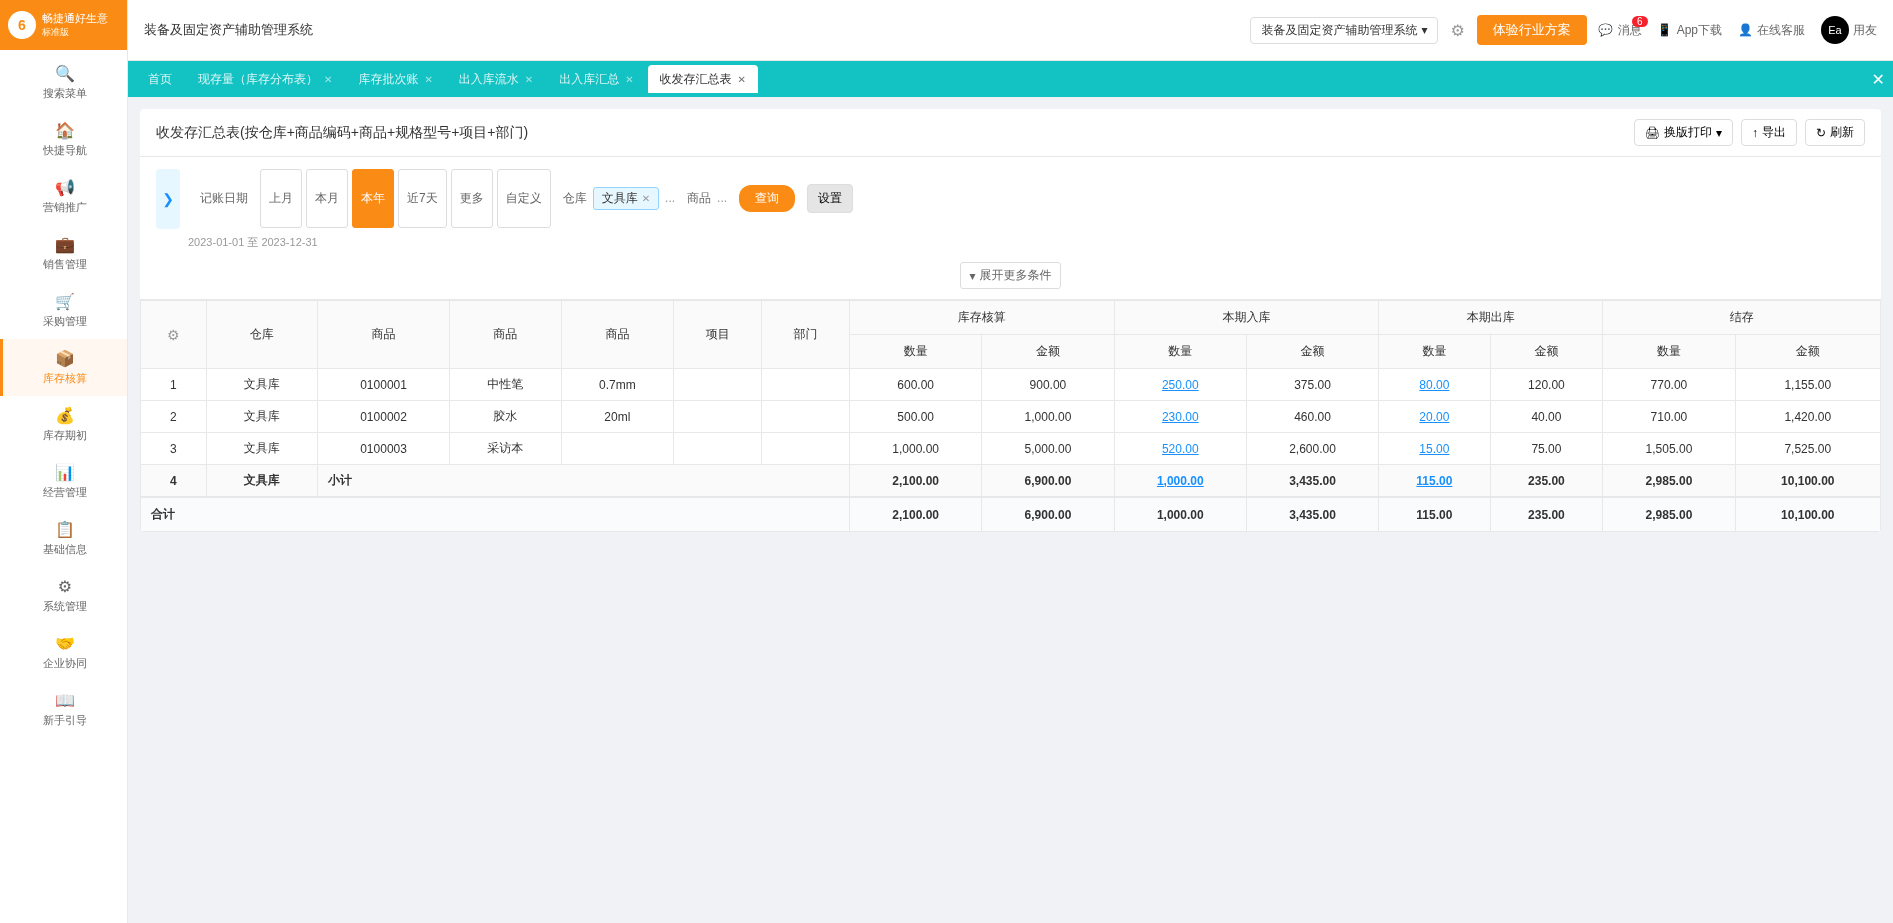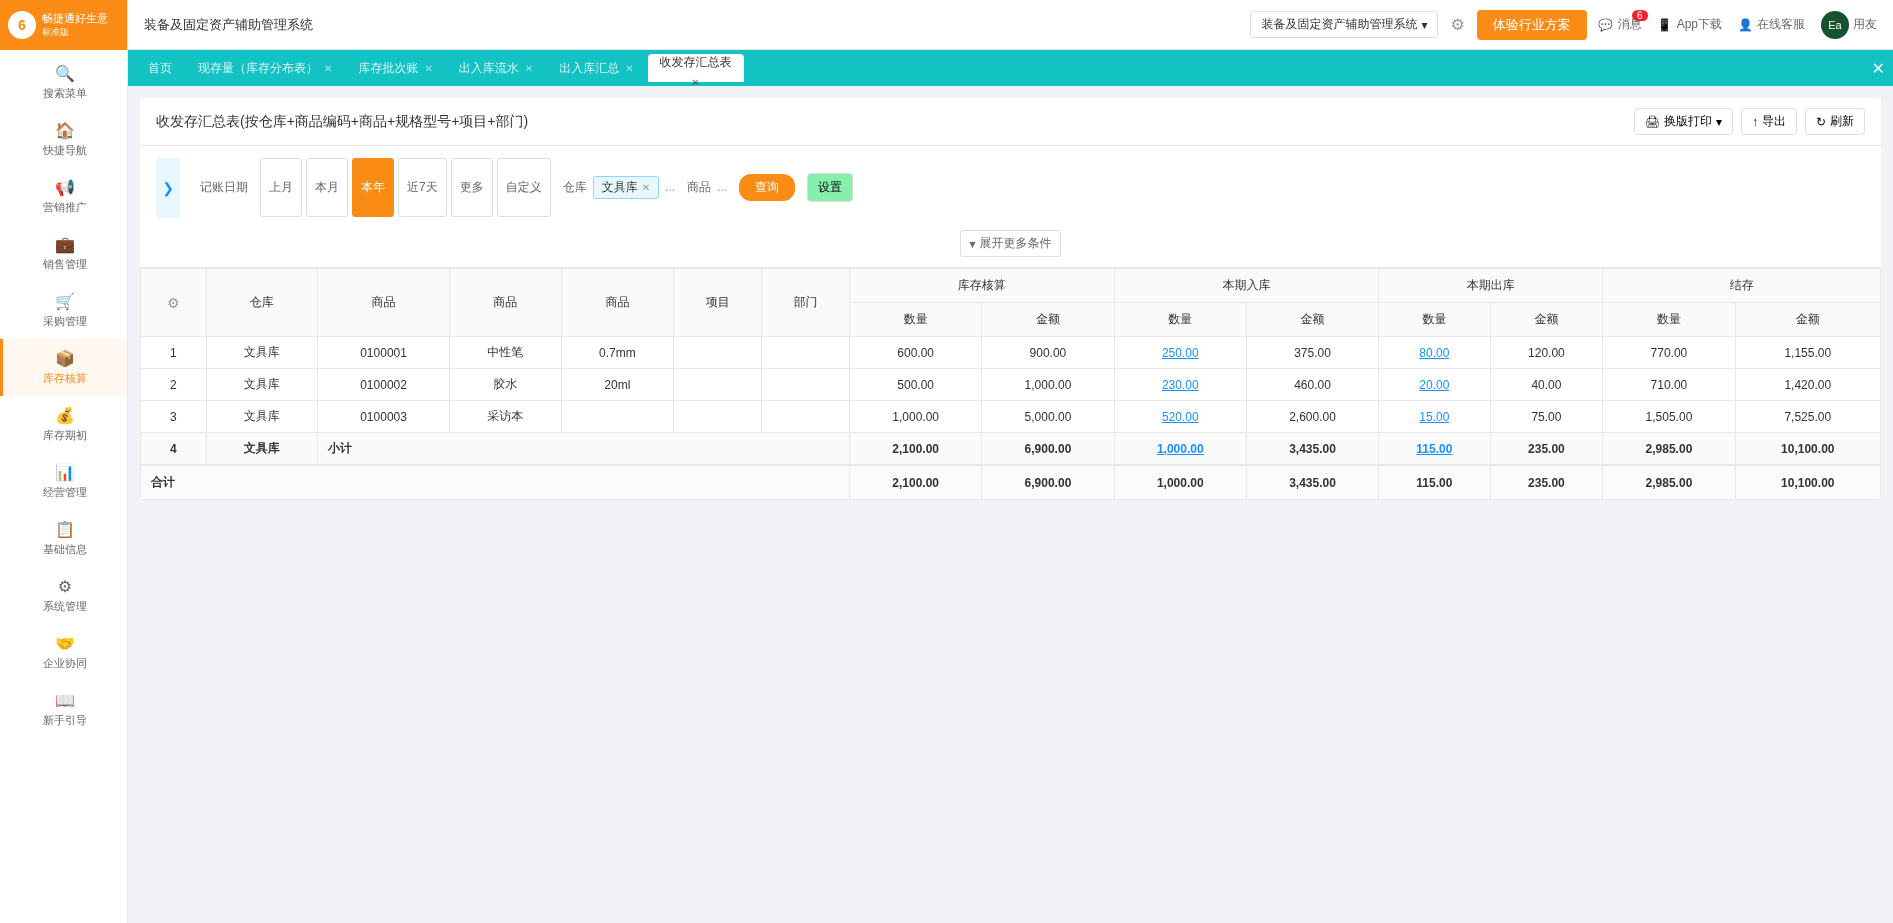--- a/index.html
+++ b/index.html
@@ -14,33 +14,33 @@
     .sidebar-nav { flex: 1; overflow-y: auto; padding: 4px 0; }
     .sidebar-item { display: flex; flex-direction: column; align-items: center; padding: 10px 4px; cursor: pointer; color: #666; font-size: 11px; gap: 3px; border-left: 3px solid transparent; }
     .sidebar-item.active { background: #fff7f0; color: #fa8c16; border-left-color: #fa8c16; }
     .sidebar-item-icon { font-size: 16px; }
     .sidebar-item-label { text-align: center; }
 
     
     .main { flex: 1; display: flex; flex-direction: column; overflow: hidden; }
 
     
-    .top-header { background: #fff; height: 50px; display: flex; align-items: center; padding: 0 16px; border-bottom: 1px solid #e8e8e8; gap: 12px; }
+    .top-header { background: #fff; height: 61px; display: flex; align-items: center; padding: 0 16px; border-bottom: 1px solid #e8e8e8; gap: 12px; }
     .header-system-name { font-size: 13px; color: #333; flex: 1; }
     .header-dropdown { display: flex; align-items: center; gap: 4px; border: 1px solid #ddd; border-radius: 4px; padding: 4px 10px; font-size: 12px; cursor: pointer; }
     .header-btn-trial { background: #fa8c16; color: #fff; border: none; border-radius: 4px; padding: 6px 16px; font-size: 13px; cursor: pointer; }
     .header-actions { display: flex; align-items: center; gap: 16px; margin-left: auto; }
     .header-action-item { display: flex; align-items: center; gap: 4px; cursor: pointer; color: #666; font-size: 12px; position: relative; }
     .badge { background: #f5222d; color: #fff; border-radius: 8px; padding: 0 4px; font-size: 10px; position: absolute; top: -6px; right: -6px; min-width: 16px; text-align: center; }
-    .user-avatar { width: 28px; height: 28px; background: #14532d; border-radius: 50%; display: flex; align-items: center; justify-content: center; font-size: 11px; color: #fff; }
+    .user-avatar { width: 28px; height: 28px; background: #000000; border-radius: 50%; display: flex; align-items: center; justify-content: center; font-size: 11px; color: #fff; }
 
     
     .tab-bar { background: #13c2c2; display: flex; align-items: center; height: 36px; padding: 0 8px; gap: 2px; }
     .tab-item { display: flex; align-items: center; padding: 0 12px; height: 28px; border-radius: 4px 4px 0 0; font-size: 12px; cursor: pointer; color: rgba(255,255,255,0.85); gap: 6px; white-space: nowrap; }
-    .tab-item.active { background: #fff; color: #333; flex-direction: column; }
+    .tab-item.active { background: #fff; color: #333; }
     .tab-close { font-size: 10px; opacity: 0.7; }
     .tab-bar-close { margin-left: auto; color: #fff; cursor: pointer; font-size: 16px; }
 
     
     .content { flex: 1; background: #f0f2f5; overflow: auto; padding: 12px; }
 
     
     .page-title-bar { background: #fff; padding: 10px 16px; border-radius: 4px 4px 0 0; display: flex; align-items: center; justify-content: space-between; border-bottom: 1px solid #e8e8e8; }
     .page-title { font-size: 14px; font-weight: 500; color: #333; }
     .page-actions { display: flex; align-items: center; gap: 8px; }
@@ -54,21 +54,21 @@
     .filter-label { color: #666; font-size: 12px; white-space: nowrap; }
     .filter-date-btns { display: flex; gap: 4px; align-items: center; }
     .date-btn { padding: 20px 8px; border: 1px solid #ddd; border-radius: 3px; font-size: 12px; cursor: pointer; background: #fff; color: #666; }
     .date-btn.active { background: #fa8c16; color: #fff; border-color: #fa8c16; }
     .filter-warehouse { display: flex; align-items: center; gap: 6px; }
     .filter-tag { background: #e6f7ff; border: 1px solid #91d5ff; border-radius: 3px; padding: 2px 8px; font-size: 12px; display: flex; align-items: center; gap: 4px; }
     .filter-tag-close { cursor: pointer; color: #999; font-size: 10px; }
     .filter-more { color: #999; font-size: 12px; cursor: pointer; }
     .filter-goods { display: flex; align-items: center; gap: 6px; }
     .btn-query { background: #fa8c16; color: #fff; border: none; border-radius: 12px; padding: 5px 16px; font-size: 12px; cursor: pointer; }
-    .btn-settings-small { border: 1px solid #ddd; border-radius: 4px; padding: 5px 10px; font-size: 12px; cursor: pointer; background: #86efac; }
+    .btn-settings-small { border: 1px solid #ddd; border-radius: 4px; padding: 5px 10px; font-size: 12px; cursor: pointer; background: #e5e5e5; }
     .expand-btn { display: flex; align-items: center; gap: 4px; color: #666; font-size: 12px; cursor: pointer; padding: 4px 8px; border: 1px solid #ddd; border-radius: 3px; background: #fff; margin-top: 6px; }
 
     
     .filter-toggle { width: 24px; height: 60px; background: #e6f7ff; border-radius: 4px; display: flex; align-items: center; justify-content: center; cursor: pointer; color: #1890ff; font-size: 14px; margin-right: 8px; align-self: flex-start; margin-top: 2px; }
 
     
     .table-container { background: #fff; border-radius: 0 0 4px 4px; overflow: auto; }
     table { width: 100%; border-collapse: collapse; font-size: 12px; }
     thead tr { background: #fafafa; }
     thead th { padding: 8px 10px; border: 1px solid #e8e8e8; text-align: center; font-weight: 500; color: #333; white-space: nowrap; }
@@ -251,20 +251,23 @@
             <span class="filter-tag-close">✕</span>
           </div>
           <span class="filter-more">...</span>
         </div>
         <div class="filter-goods">
           <span class="filter-label">商品</span>
           <span class="filter-more">...</span>
         </div>
         <button class="btn-query">查询</button>
         <button class="btn-settings-small">设置</button>
+      </div>
+      <div style="margin-top: 6px; padding-left: 32px;">
+        <span style="font-size:11px;color:#999;">2023-01-01 至 2023-12-31</span>
       </div>
       <div style="margin-top: 6px; display:flex; justify-content: center;">
         <div class="expand-btn">
           <span>▾</span>
           <span>展开更多条件</span>
         </div>
       </div>
     </div>
 
     <div class="table-container">

